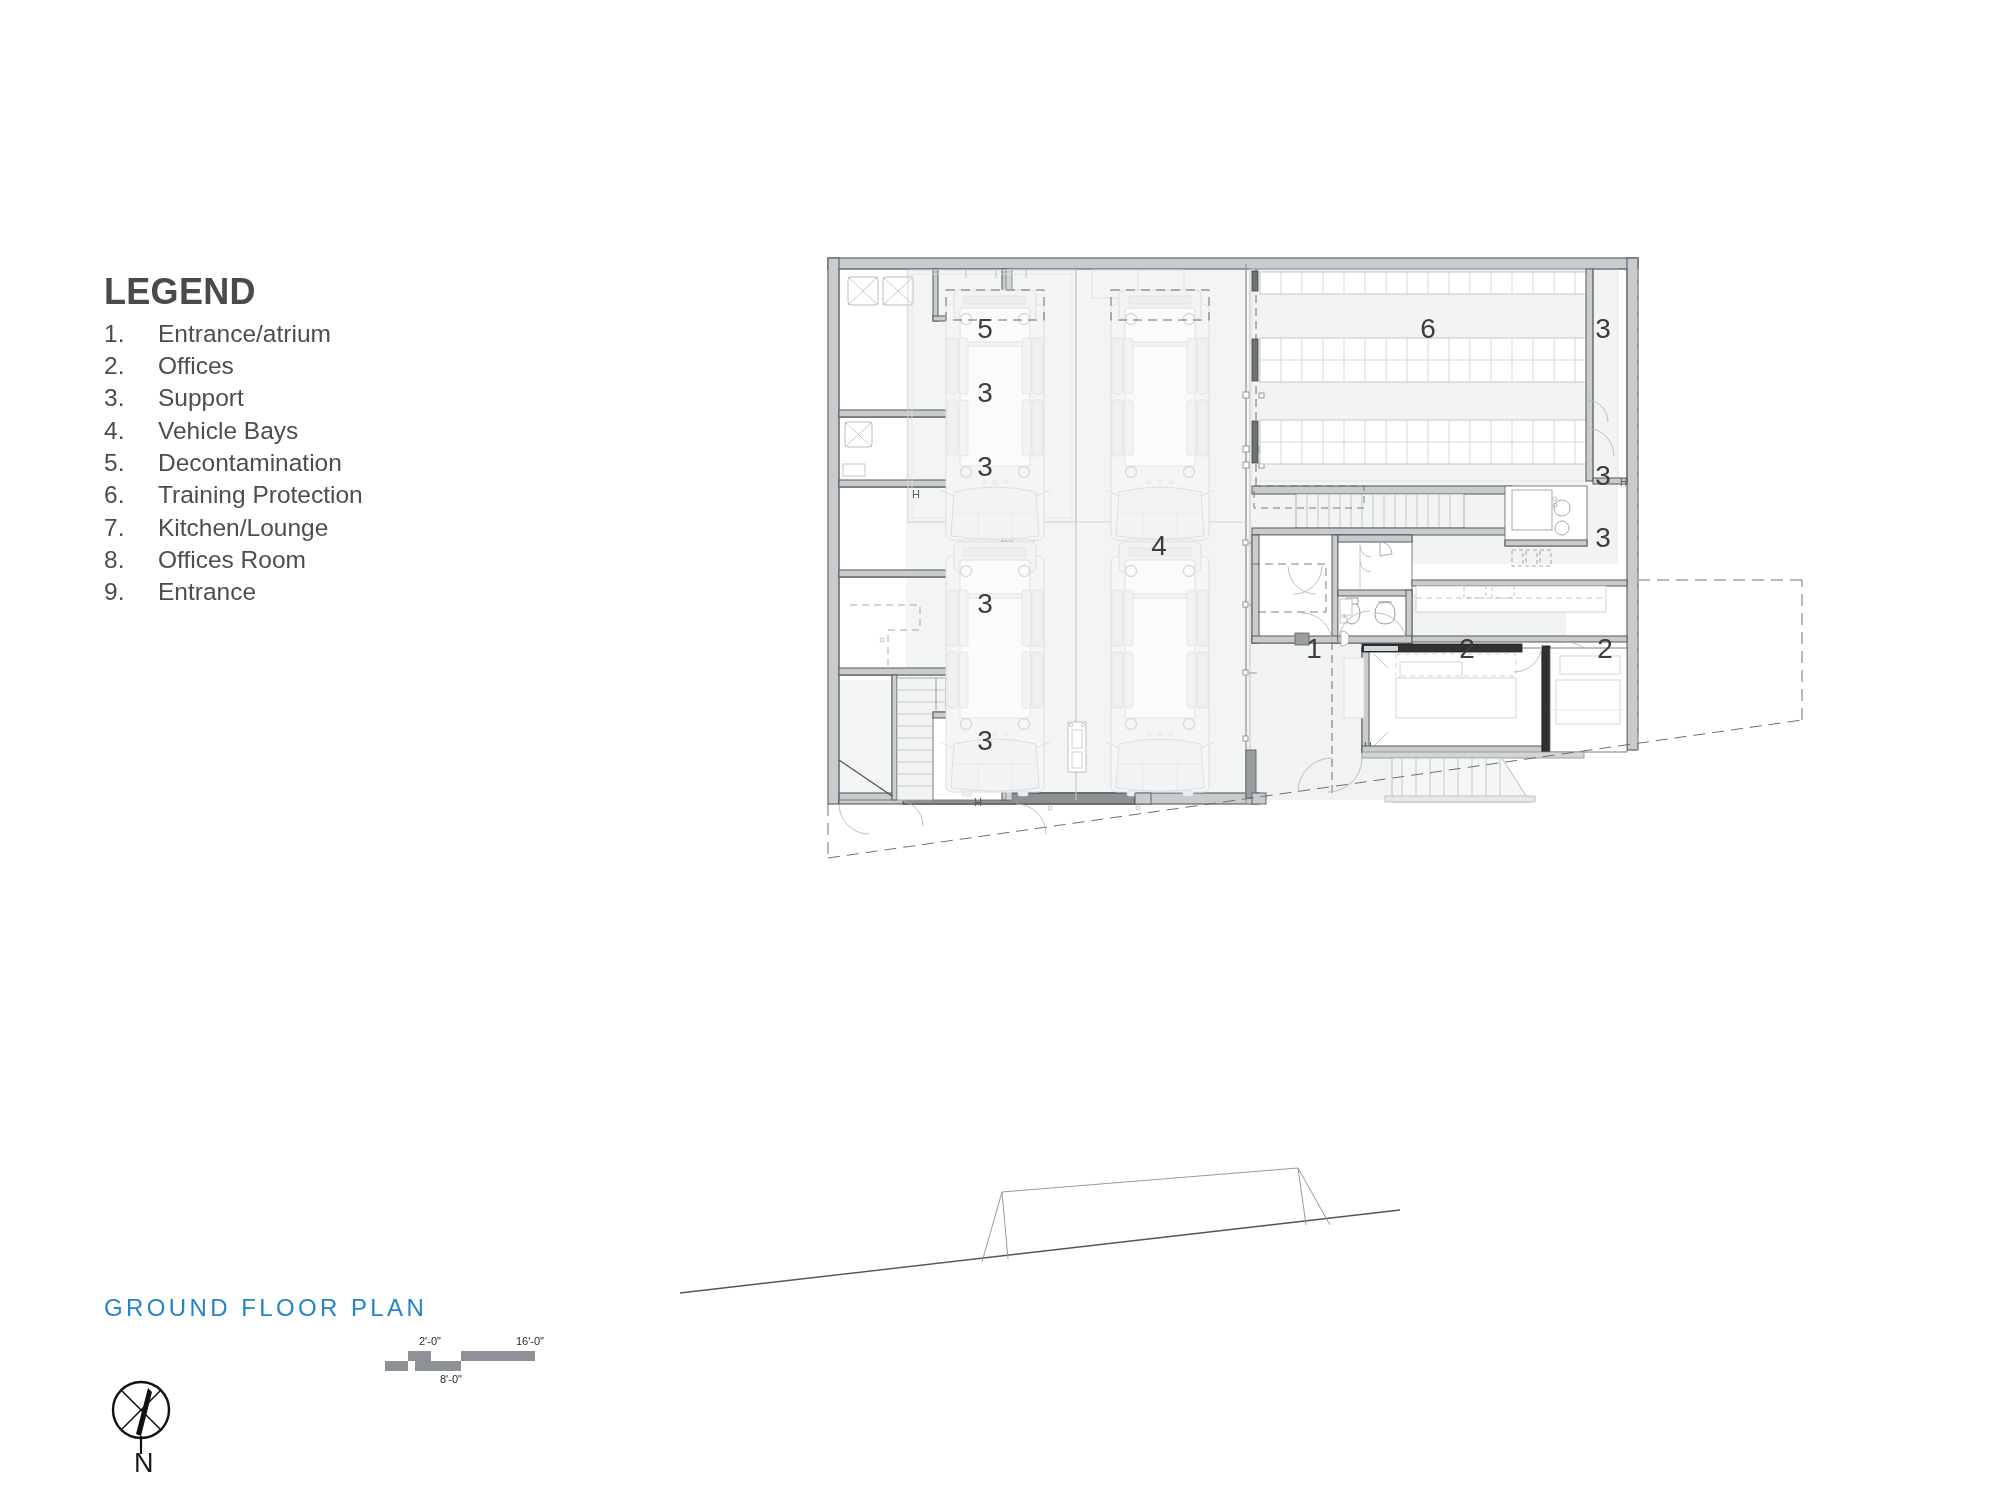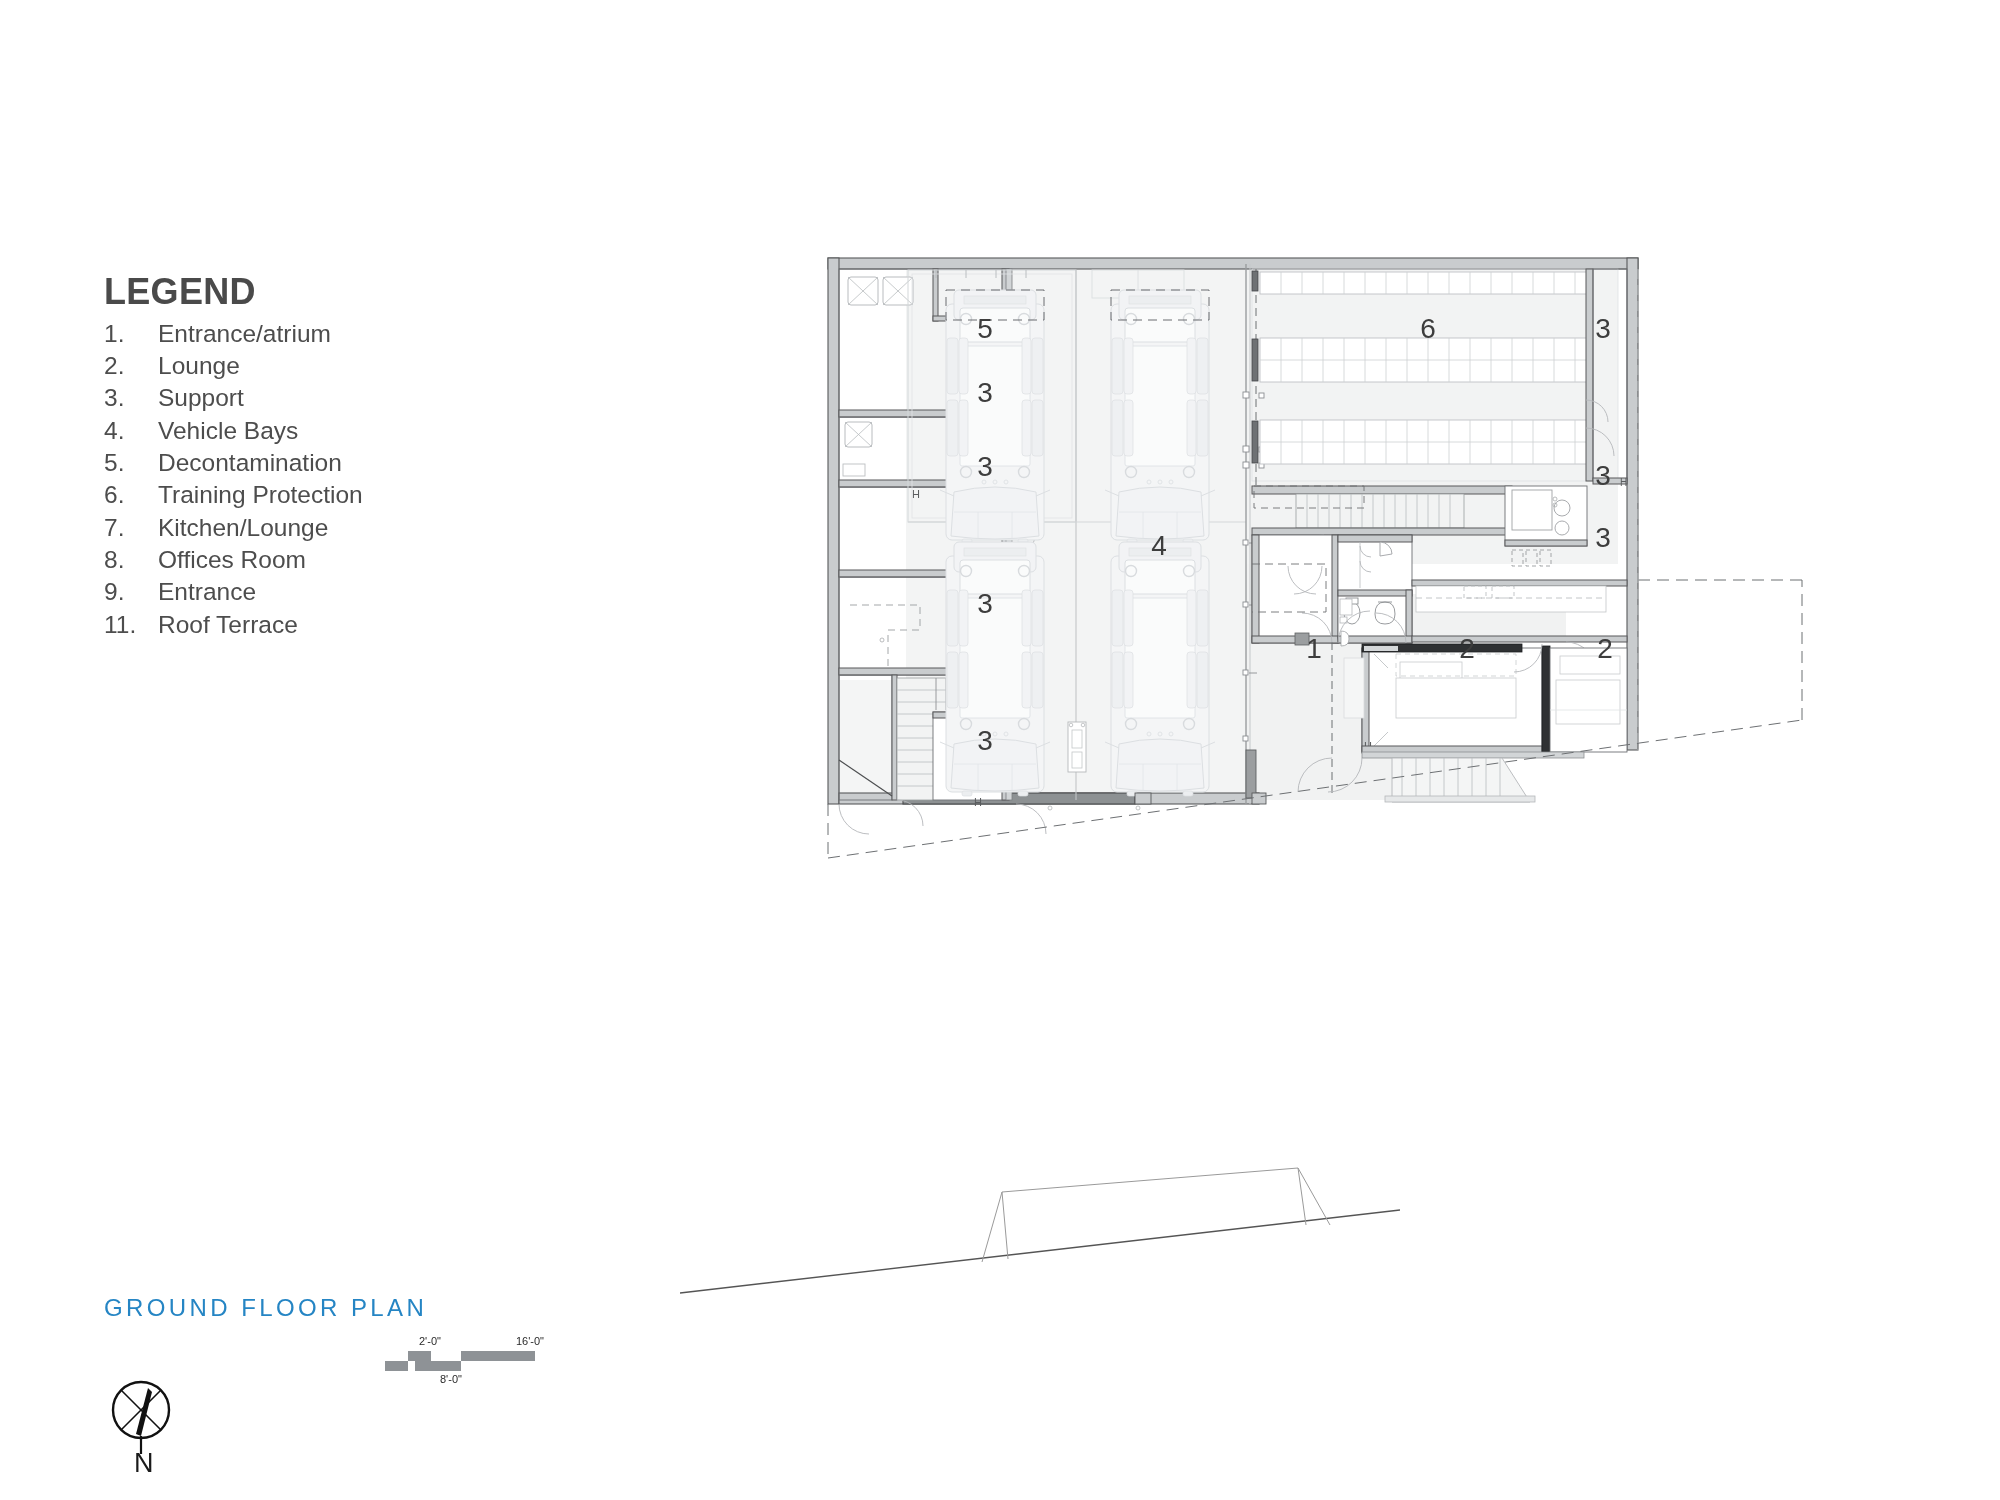--- a/index.html
+++ b/index.html
@@ -117,21 +117,21 @@
 
 <div id="legend-block">
   <div id="legend-title">LEGEND</div>
 
   <div class="legend-row">
     <span class="legend-num">1.</span>
     <span class="legend-label">Entrance/atrium</span>
   </div>
   <div class="legend-row">
     <span class="legend-num">2.</span>
-    <span class="legend-label">Lounge</span>
+    <span class="legend-label">Offices</span>
   </div>
   <div class="legend-row">
     <span class="legend-num">3.</span>
     <span class="legend-label">Support</span>
   </div>
   <div class="legend-row">
     <span class="legend-num">4.</span>
     <span class="legend-label">Vehicle Bays</span>
   </div>
   <div class="legend-row">
@@ -146,24 +146,20 @@
     <span class="legend-num">7.</span>
     <span class="legend-label">Kitchen/Lounge</span>
   </div>
   <div class="legend-row">
     <span class="legend-num">8.</span>
     <span class="legend-label">Offices Room</span>
   </div>
   <div class="legend-row">
     <span class="legend-num">9.</span>
     <span class="legend-label">Entrance</span>
-  </div>
-  <div class="legend-row">
-    <span class="legend-num">11.</span>
-    <span class="legend-label">Roof Terrace</span>
   </div>
 </div>
 
 <div id="plan-title">GROUND FLOOR PLAN</div>
 
 <div id="north-arrow">
   <svg width="90" height="110" viewBox="0 0 90 110">
     <circle cx="41" cy="42" r="28" fill="#ffffff" stroke="#111" stroke-width="2.4"></circle>
     <line x1="21" y1="22" x2="61" y2="62" stroke="#111" stroke-width="1.6"></line>
     <line x1="61" y1="22" x2="21" y2="62" stroke="#111" stroke-width="1.6"></line>

